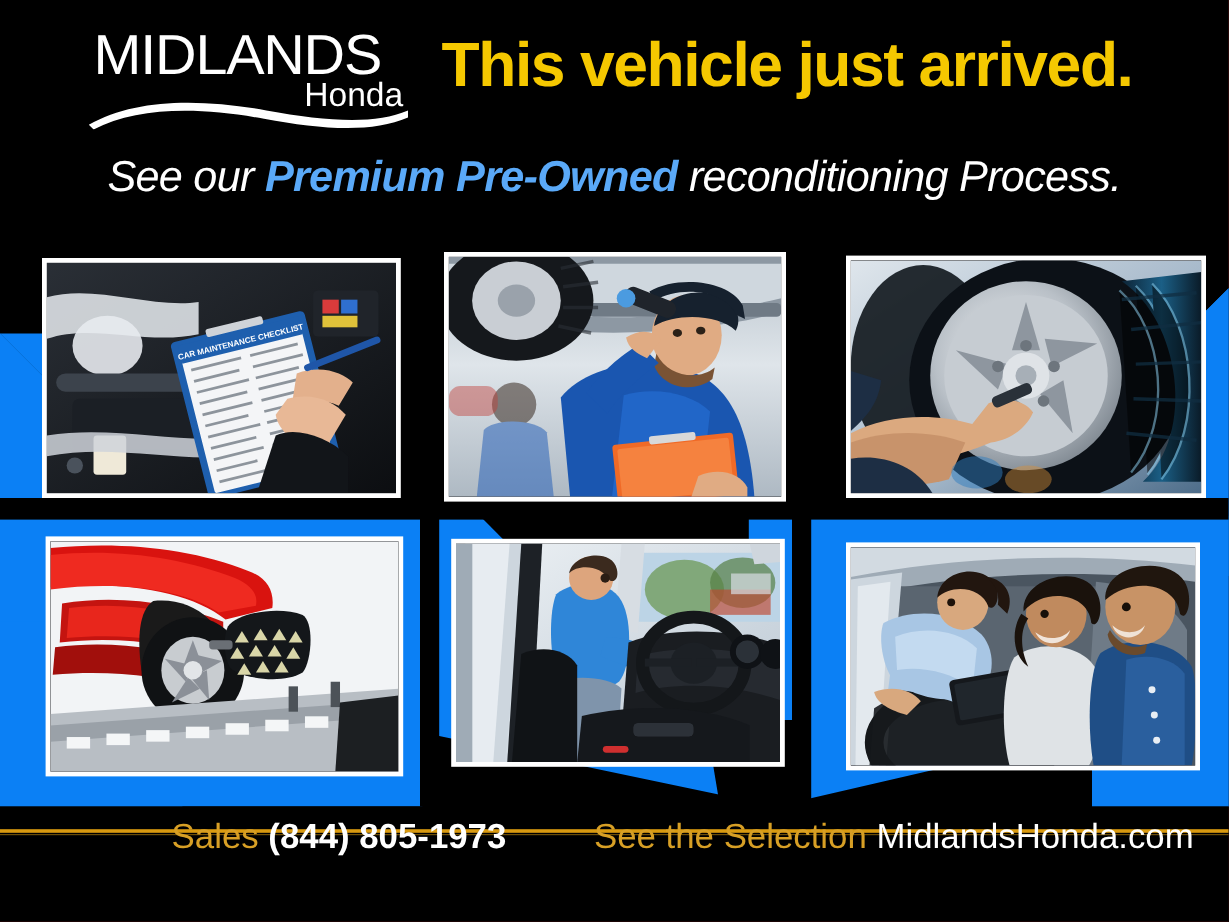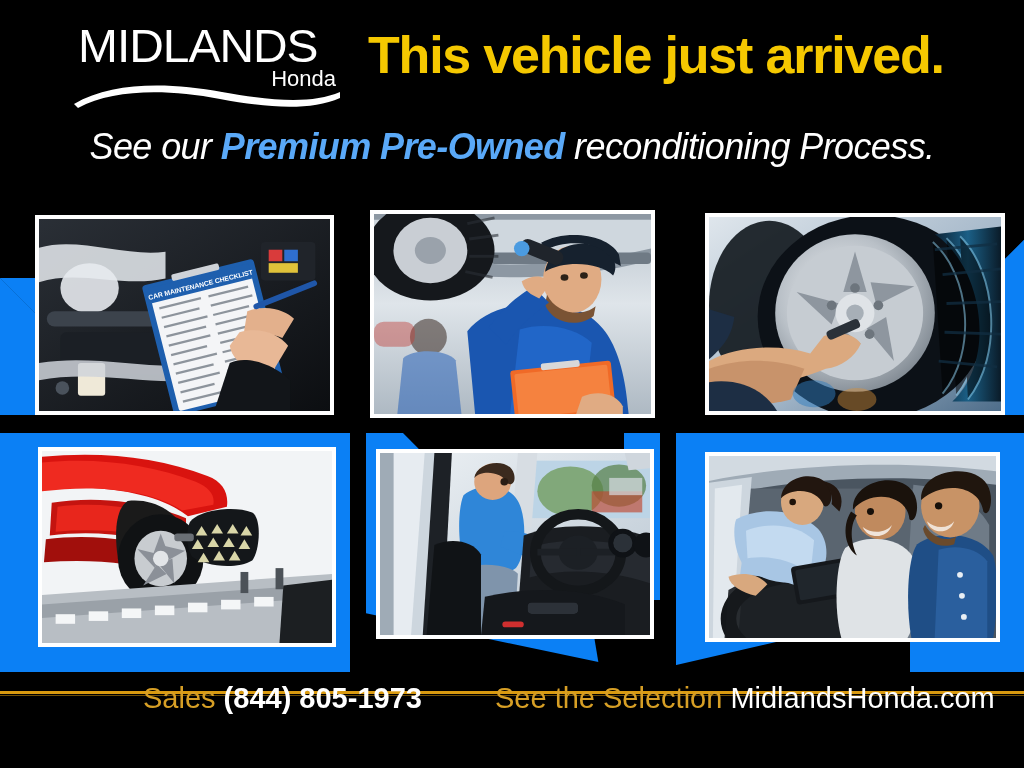--- a/index.html
+++ b/index.html
@@ -9,21 +9,21 @@
 
   
   .bgblue{position:absolute;inset:0;width:1024px;height:768px;pointer-events:none;}
 
   
   .header{position:absolute;left:0;top:0;width:1024px;height:110px;}
   .logo{position:absolute;left:72px;top:22px;width:270px;height:80px;}
   .logo-midlands{position:absolute;left:6px;top:0px;font-size:47px;line-height:47px;
       letter-spacing:-1px;color:#fff;font-weight:400;font-family:"Liberation Sans",sans-serif;
       transform:scaleX(1.02);transform-origin:left top;white-space:nowrap;}
-  .logo-honda{position:absolute;right:6px;top:46px;font-size:22px;line-height:22px;color:#fff;
+  .logo-honda{position:absolute;right:6px;top:46px;font-size:28px;line-height:22px;color:#fff;
       font-weight:400;white-space:nowrap;}
   .logo-swoosh{position:absolute;left:0px;top:56px;width:270px;height:30px;}
 
   .headline{position:absolute;left:352px;top:24px;font-size:52px;line-height:62px;
       color:#f5c800;font-weight:700;letter-spacing:-1.2px;white-space:nowrap;margin-left:16px;}
 
   .subhead{position:absolute;left:0;top:124px;width:1024px;text-align:center;
       font-size:36px;line-height:46px;color:#fff;font-weight:400;letter-spacing:-.6px;
       white-space:nowrap;font-style:italic;}
   .subhead .hl{color:#5aa9f8;font-weight:700;}

